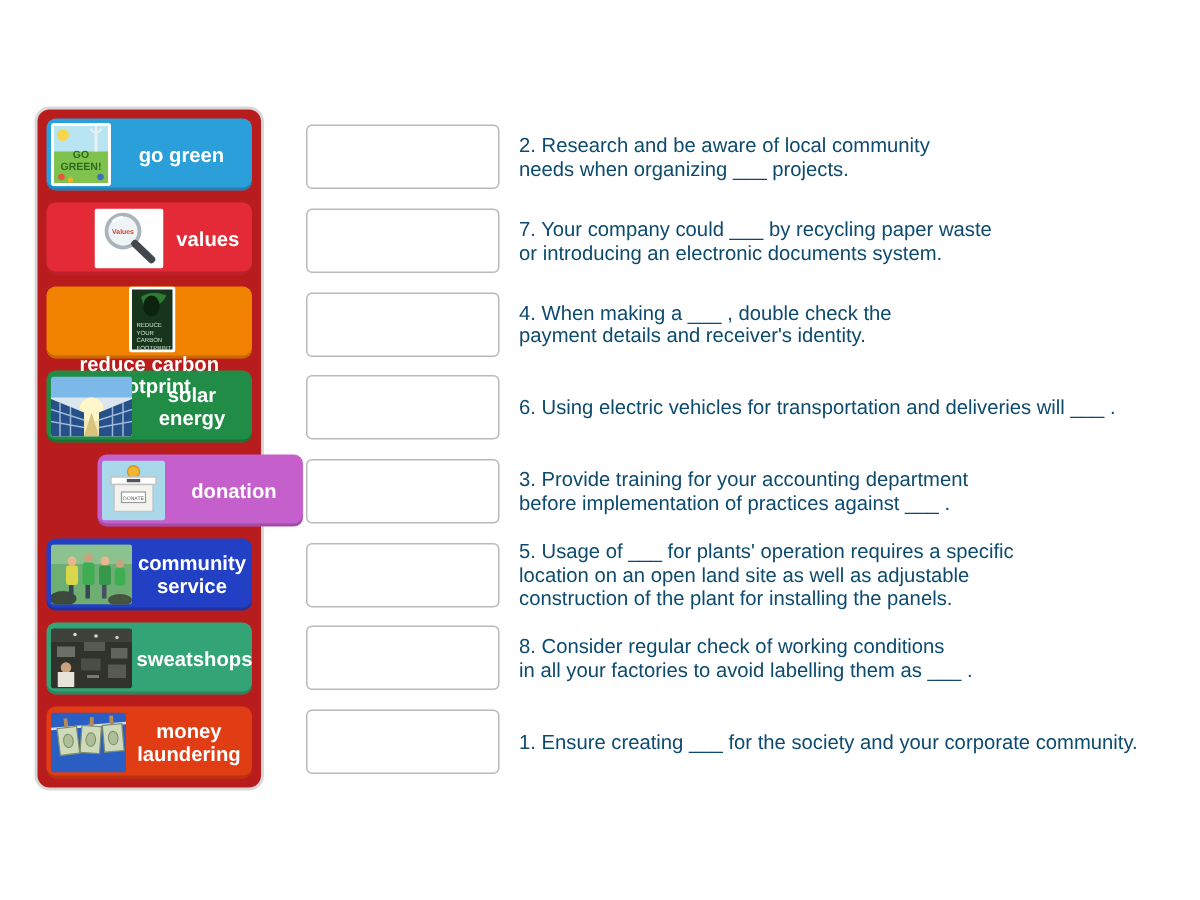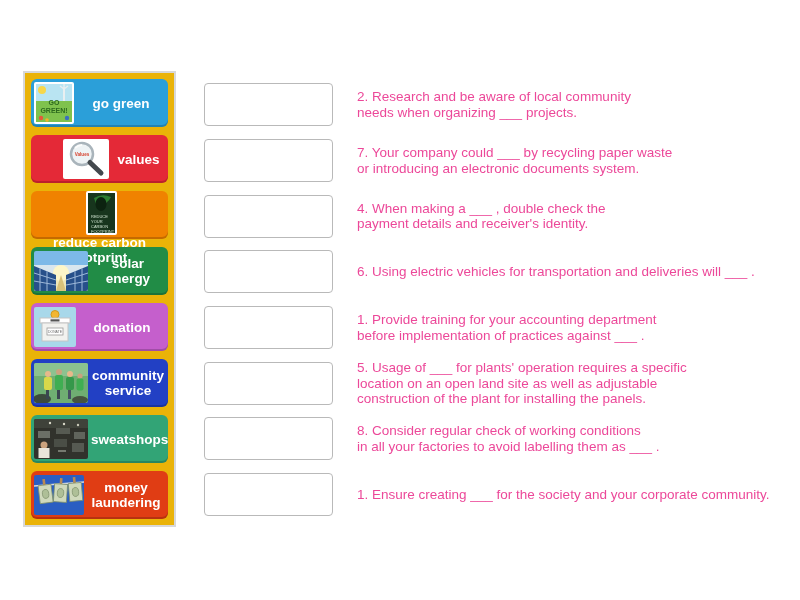--- a/index.html
+++ b/index.html
@@ -14,22 +14,22 @@
   }
   .stage { position: absolute; top: 0; left: 0; width: 800px; height: 600px; }
 
   
   .tiles-panel {
     position: absolute;
     left: 23px; top: 71px;
     width: 153px; height: 456px;
     box-sizing: border-box;
     border: 2px solid #d8d8d8;
-    border-radius: 0;
-    background: #eab308;
+    border-radius: 10px;
+    background: #b91c1c;
     padding: 6px;
   }
   .tile {
     width: 137px; height: 48px;
     margin-bottom: 8px;
     border-radius: 6px;
     display: flex;
     align-items: center;
     box-sizing: border-box;
     box-shadow: inset 0 -2px 0 rgba(0,0,0,0.18);
@@ -66,25 +66,25 @@
   }
   .slot {
     width: 129px; height: 43px;
     box-sizing: border-box;
     border: 1px solid #b9b9b9;
     border-radius: 4px;
     background: #ffffff;
     flex: 0 0 auto;
   }
   .clue {
-    margin-left: 24px;
+    margin-left: 13px;
     width: 448px;
     font-size: 13.5px;
     line-height: 15.5px;
-    color: #ec4899;
+    color: #0c4a6e;
     white-space: pre-line;
   }
 </style>
 </head>
 <body>
 
 <div class="stage">
 
   <div class="tiles-panel">
 
@@ -146,21 +146,21 @@
           <polygon points="22,40 27,24 32,40" fill="#d9c27a"></polygon>
           <polygon points="0,15 22,24 22,40 0,40" fill="#27508a"></polygon>
           <path d="M0,22 L22,29 M0,30 L22,34 M6,17.5 L6,40 M13,20.3 L13,40" stroke="#9db8d8" stroke-width="1"></path>
           <polygon points="54,15 32,24 32,40 54,40" fill="#27508a"></polygon>
           <path d="M54,22 L32,29 M54,30 L32,34 M48,17.5 L48,40 M41,20.3 L41,40" stroke="#9db8d8" stroke-width="1"></path>
         </svg>
       </span>
       <span class="tile-label">solar energy</span>
     </div>
 
-    <div class="tile" style="background-color: rgb(197, 95, 204);">
+    <div class="tile" style="background-color: rgb(197, 95, 204); margin-left: 34px;">
       <span class="tile-img">
         <svg width="42" height="40" viewBox="0 0 42 40">
           <rect width="42" height="40" fill="#a8d8ea"></rect>
           <circle cx="21" cy="7.5" r="4" fill="#f2b632" stroke="#d09a1f" stroke-width="1"></circle>
           <rect x="6" y="11" width="30" height="5" fill="#ffffff" stroke="#c4c4c4" stroke-width="1"></rect>
           <rect x="16.5" y="12.3" width="9" height="2.2" fill="#555555"></rect>
           <rect x="8" y="16" width="26" height="18" fill="#f2f2ef" stroke="#c4c4c4" stroke-width="1"></rect>
           <rect x="13" y="21" width="16" height="7" fill="#ffffff" stroke="#9a9a9a" stroke-width="0.8"></rect>
           <text x="21" y="26" font-size="3.4" text-anchor="middle" fill="#666666" font-family="Liberation Sans, sans-serif">DONATE</text>
         </svg>
@@ -259,21 +259,21 @@
 payment details and receiver's identity.</div>
     </div>
 
     <div class="row">
       <div class="slot"></div>
       <div class="clue">6. Using electric vehicles for transportation and deliveries will ___ .</div>
     </div>
 
     <div class="row">
       <div class="slot"></div>
-      <div class="clue">1. Provide training for your accounting department
+      <div class="clue">3. Provide training for your accounting department
 before implementation of practices against ___ .</div>
     </div>
 
     <div class="row">
       <div class="slot"></div>
       <div class="clue">5. Usage of ___ for plants' operation requires a specific
 location on an open land site as well as adjustable
 construction of the plant for installing the panels.</div>
     </div>
 

